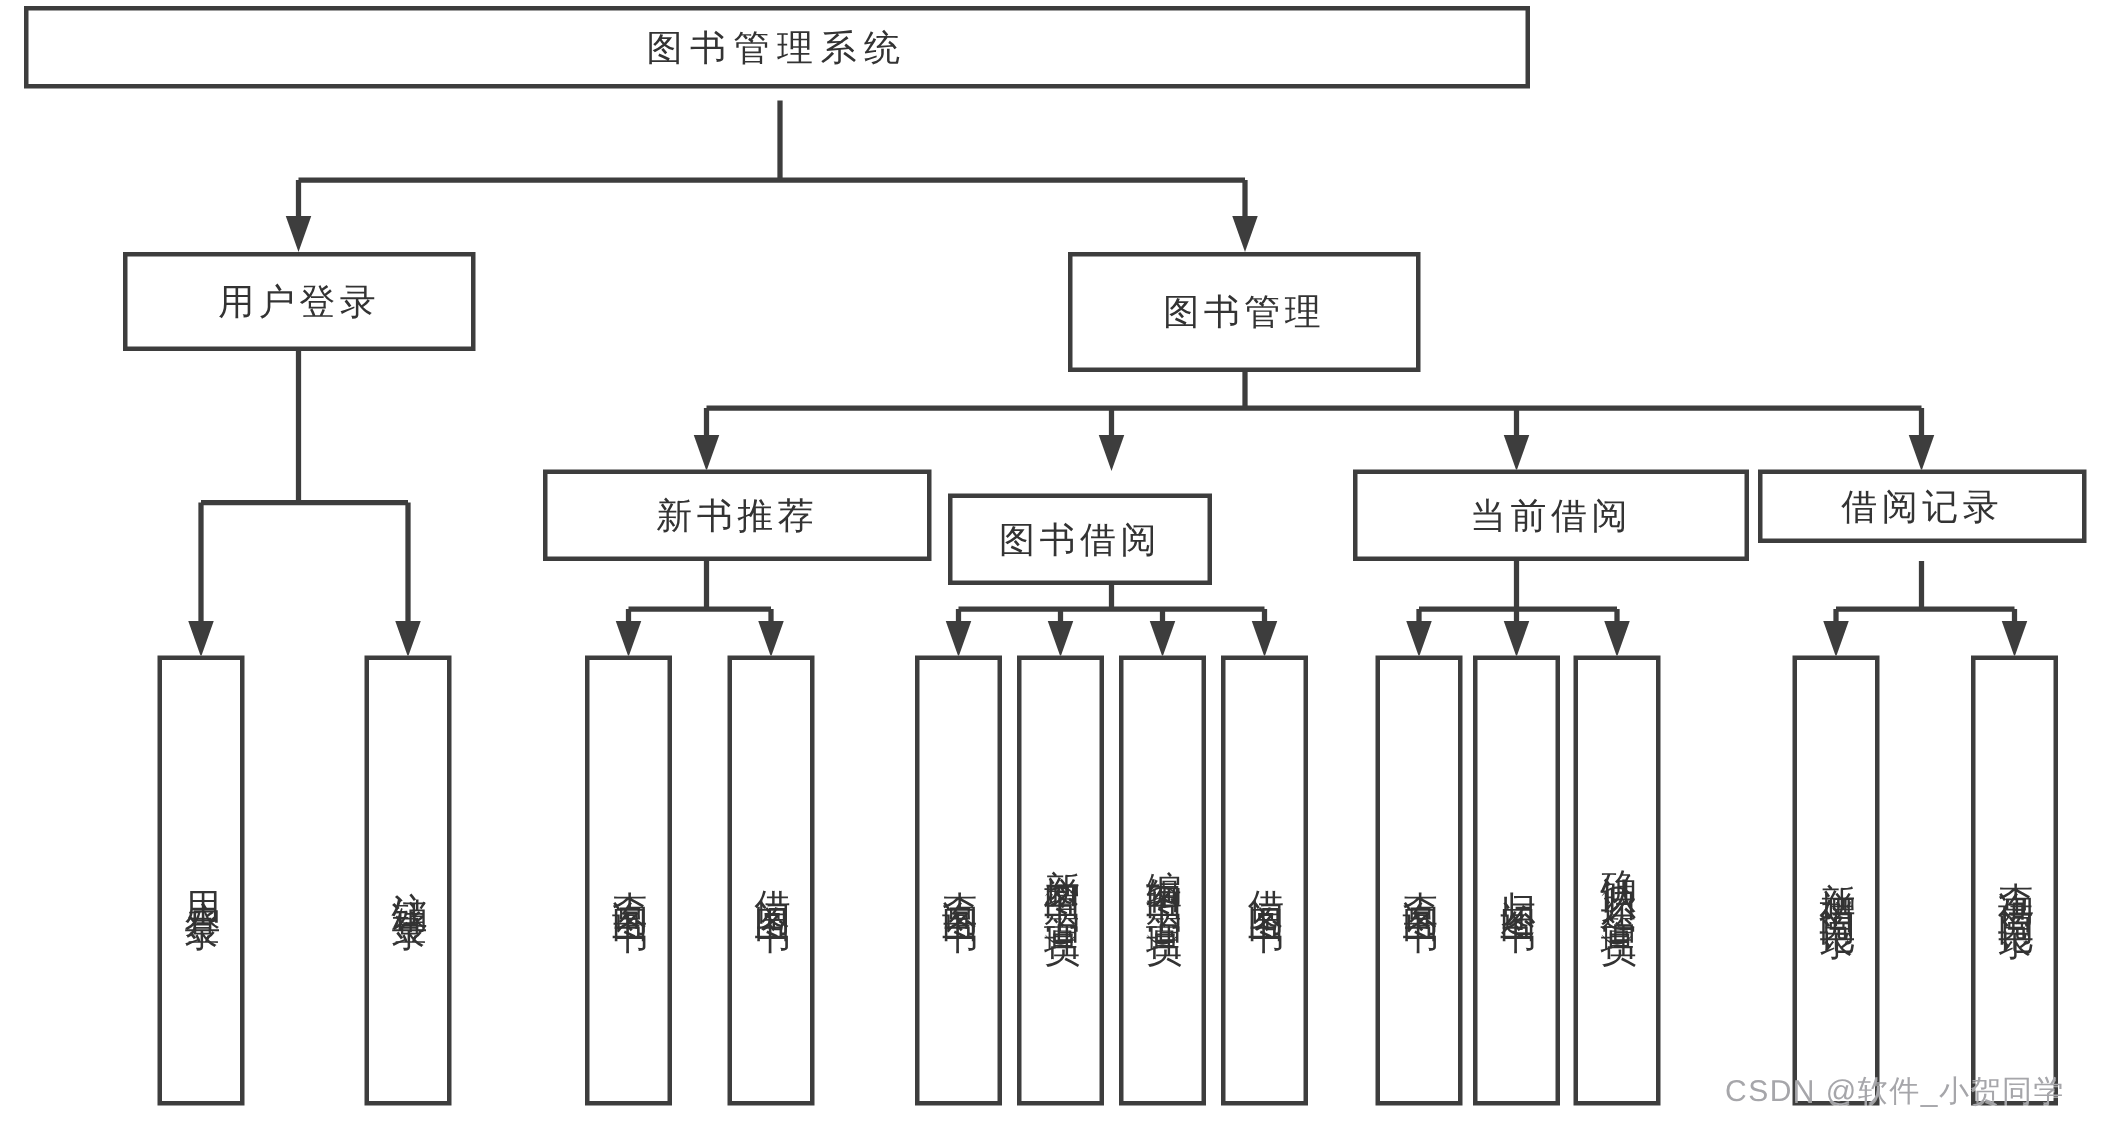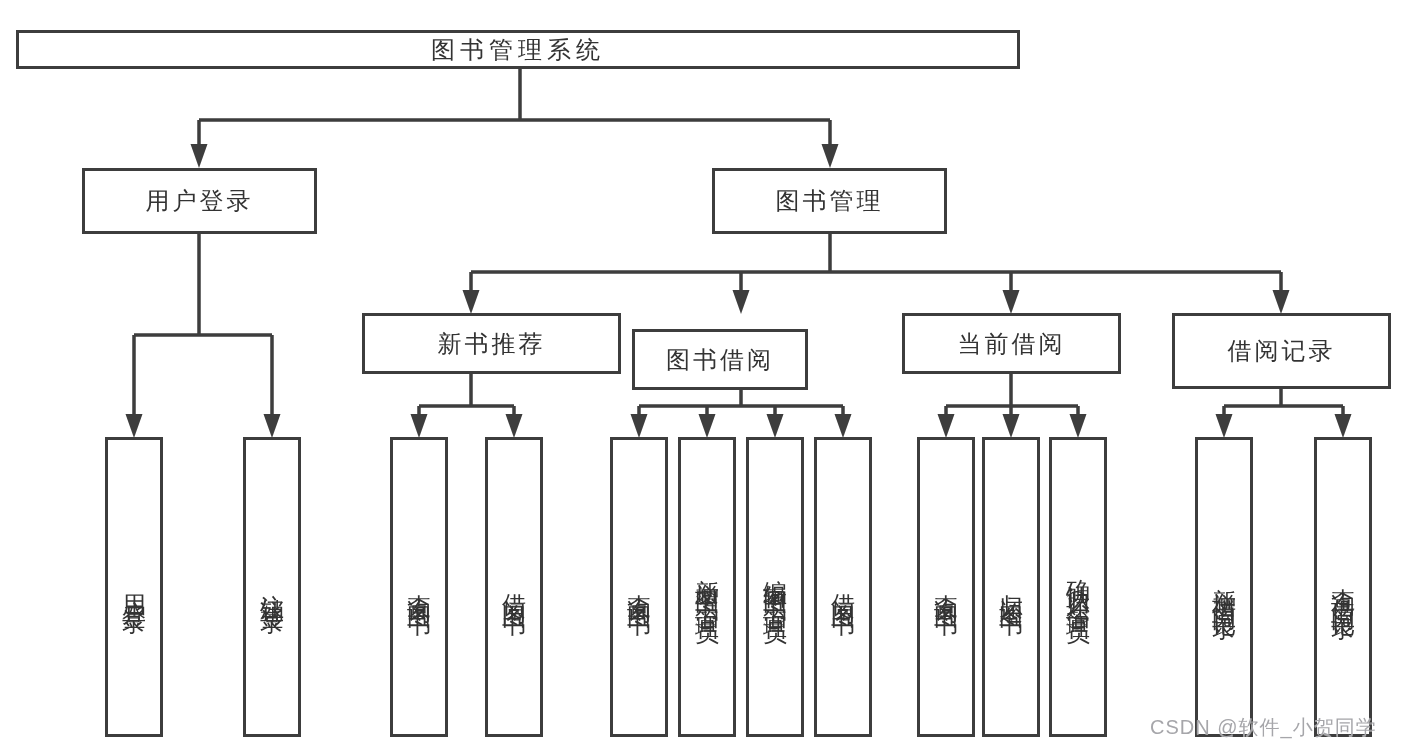--- a/index.html
+++ b/index.html
@@ -69,29 +69,29 @@
       <polygon points="766.5,414 783.5,414 775,438"></polygon>
       <polygon points="834.5,414 851.5,414 843,438"></polygon>
       <polygon points="937.5,414 954.5,414 946,438"></polygon>
       <polygon points="1002.5,414 1019.5,414 1011,438"></polygon>
       <polygon points="1069.5,414 1086.5,414 1078,438"></polygon>
       <polygon points="1215.5,414 1232.5,414 1224,438"></polygon>
       <polygon points="1334.5,414 1351.5,414 1343,438"></polygon>
     </g>
   </svg>
 
-  <div class="node root-box" style="left:16px;top:30px;width:1004px;height:39px">图书管理系统</div>
+  <div class="node root-box" style="left:16px;top:4px;width:1004px;height:55px">图书管理系统</div>
 
   <div class="node" style="left:82px;top:168px;width:235px;height:66px">用户登录</div>
-  <div class="node" style="left:712px;top:168px;width:235px;height:66px">图书管理</div>
+  <div class="node" style="left:712px;top:168px;width:235px;height:80px">图书管理</div>
 
   <div class="node" style="left:362px;top:313px;width:259px;height:61px">新书推荐</div>
   <div class="node" style="left:632px;top:329px;width:176px;height:61px">图书借阅</div>
-  <div class="node" style="left:902px;top:313px;width:219px;height:61px">当前借阅</div>
-  <div class="node" style="left:1172px;top:313px;width:219px;height:76px">借阅记录</div>
+  <div class="node" style="left:902px;top:313px;width:264px;height:61px">当前借阅</div>
+  <div class="node" style="left:1172px;top:313px;width:219px;height:49px">借阅记录</div>
 
   <div class="vnode" style="left:105px;top:437px;width:58px;height:300px">
     <span class="vtext">用户登录</span>
   </div>
   <div class="vnode" style="left:243px;top:437px;width:58px;height:300px">
     <span class="vtext">注销登录</span>
   </div>
 
   <div class="vnode" style="left:390px;top:437px;width:58px;height:300px">
     <span class="vtext">查询图书</span>

